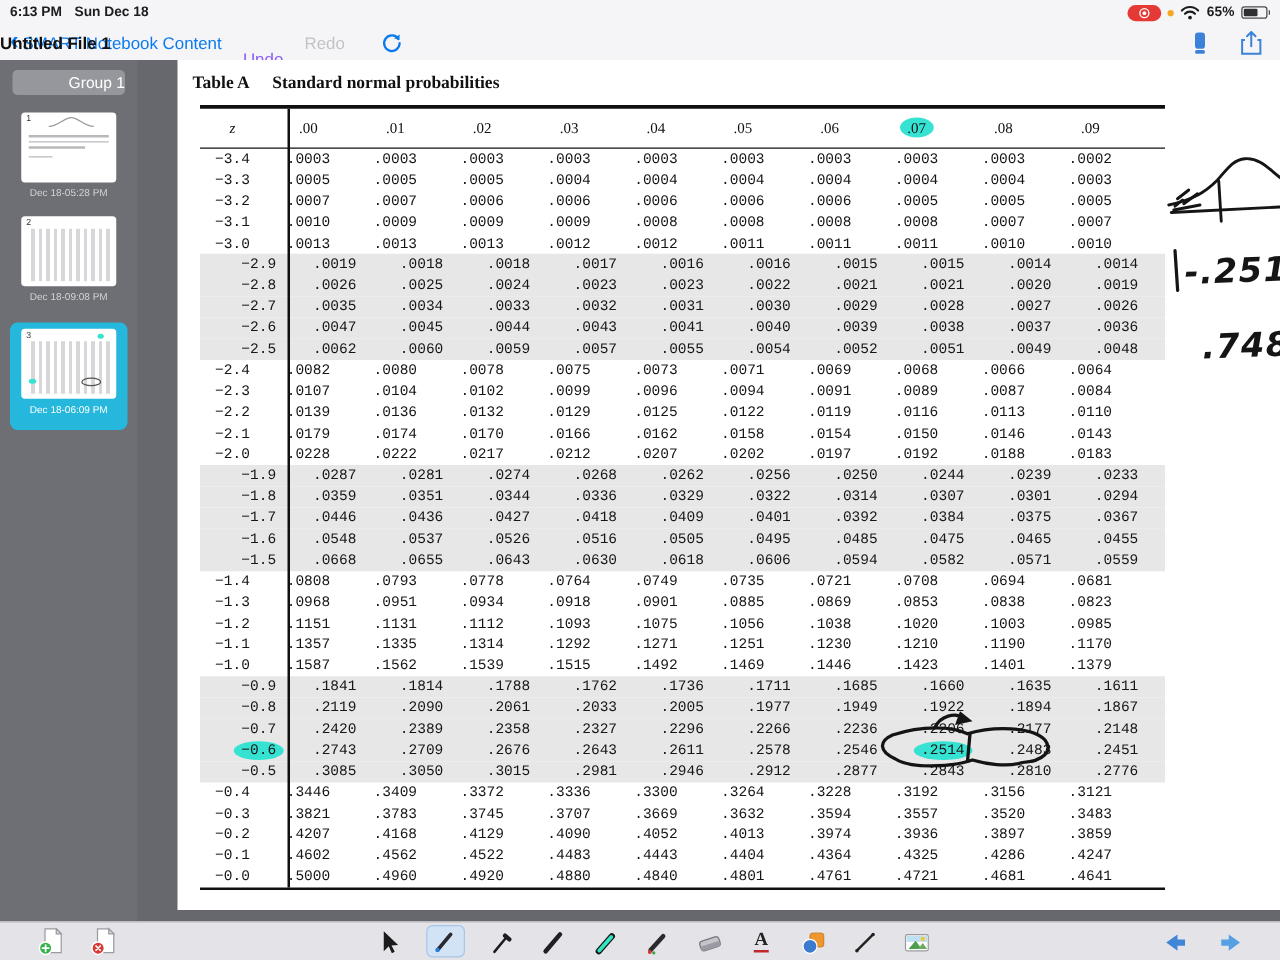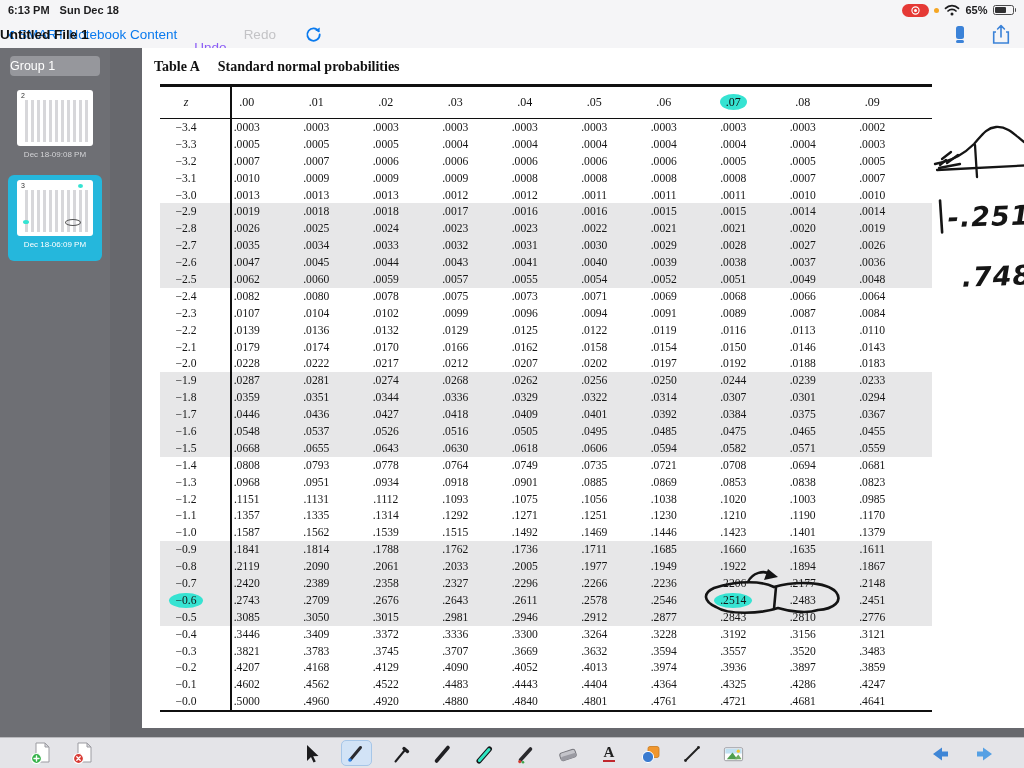--- a/index.html
+++ b/index.html
@@ -28,21 +28,21 @@
   .nav-redo { color:#c3c3c6; }
   .nav-title { position:absolute; left:0; right:0; text-align:left; font-weight:bold; color:#111; }
   .nav-right { position:absolute; right:14px; top:0; height:28px; display:flex; gap:26px; align-items:center; }
 
   
   .main { position:absolute; left:0; top:48px; width:1024px; height:689px; background:#67686d; }
 
   
   .sidebar { position:absolute; left:0; top:0; width:110px; height:689px; background:#6e6f74; }
   .group-tab { margin:8px auto 0; width:90px; height:20px; background:#96979c; border-radius:4px;
-               color:#fff; font-size:12.5px; display:flex; align-items:center; justify-content:flex-start; }
+               color:#fff; font-size:12.5px; display:flex; align-items:center; justify-content:flex-end; }
   .thumb-wrap { width:86px; margin:14px auto 0; text-align:center; }
   .thumb { width:76px; height:56px; background:#fff; border-radius:3px; margin:0 auto; position:relative; overflow:hidden; }
   .thumb .pnum { position:absolute; left:4px; top:2px; font-size:7px; color:#333; }
   .thumb-caption { font-size:8px; color:#d4d4d7; margin-top:4px; white-space:nowrap; }
   .thumb-lines { position:absolute; left:6px; right:6px; top:18px; }
   .thumb-lines div { height:1.5px; background:#b9b9bd; margin-bottom:3px; }
   .striped { background:repeating-linear-gradient(90deg,#ffffff 0 3px,#d7d7da 3px 6px); position:absolute; left:5px; right:5px; top:10px; bottom:4px; }
   .thumb-wrap.selected { background:#25b7dc; border-radius:6px; padding:5px 0 12px; width:94px; margin-top:16px; }
   .thumb-wrap.selected .thumb-caption { color:#fff; }
   .mini-mark { position:absolute; right:12px; bottom:10px; width:16px; height:7px; border:1px solid #555; border-radius:50%; }
@@ -51,23 +51,23 @@
 
   
   .page { position:absolute; left:110px; top:0; width:903px; height:680px; background:#fff;margin-left:32px; }
   .table-title { position:absolute; left:12px; top:11px; font-family:"Liberation Serif", serif;
                  font-weight:bold; font-size:14px; color:#111; }
   .table-title .gap { display:inline-block; width:18px; }
 
   .ztable { position:absolute; left:18px; top:36px; width:772px; border-top:3px solid #101010; border-bottom:2px solid #101010; }
   .t-head { display:flex; height:32px; align-items:center; border-bottom:1.5px solid #101010;
             font-family:"Liberation Serif", serif; font-size:12px; color:#111; }
-  .t-row { display:flex; height:16.9px; align-items:center; font-family:Liberation Serif, serif;
+  .t-row { display:flex; height:16.9px; align-items:center; font-family:Liberation Mono, monospace;
            font-size:11.6px; color:#161616; }
-  .t-row.shaded { background:#e7e7e8; }
+  .t-row.shaded { background:#e7e7e8;padding-left:21px; }
   .t-z { width:52px; text-align:center; flex:none; }
   .t-c { width:69.5px; text-align:center; flex:none; }
   .corner-z { font-style:italic; }
   .vline { position:absolute; left:70px; top:0; bottom:0; width:1.5px; background:#101010; }
   .hl { background:#36e3d2; border-radius:50%; padding:1px 6px; }
 
   .page-svg { position:absolute; left:0; top:0; width:903px; height:680px; pointer-events:none; }
   .hand-text { font-family:"DejaVu Sans", sans-serif; font-style:italic; font-weight:600;
                font-size:27px; fill:#151515; letter-spacing:1px; }
 
@@ -142,20 +142,35 @@
   </div>
 </div>
 
 <div class="main">
 
   <div class="sidebar">
     <div class="group-tab">
       <span>Group 1</span>
     </div>
 
+    <div class="thumb-wrap">
+      <div class="thumb">
+        <span class="pnum">1</span>
+        <svg width="40" height="12" viewBox="0 0 40 12" style="position:absolute;left:20px;top:2px;">
+          <path d="M2 9 C10 9 14 2 20 2 C26 2 30 9 38 9" fill="none" stroke="#9a9a9e" stroke-width="1"></path>
+        </svg>
+        <div class="thumb-lines">
+          <div></div>
+            <div></div>
+            <div style="width:70%"></div>
+            <div style="width:30%;margin-top:6px"></div>
+        </div>
+      </div>
+      <div class="thumb-caption">Dec 18-05:28 PM</div>
+    </div>
 
     <div class="thumb-wrap">
       <div class="thumb">
         <div class="striped"></div>
         <span class="pnum">2</span>
       </div>
       <div class="thumb-caption">Dec 18-09:08 PM</div>
     </div>
 
     <div class="thumb-wrap selected">

